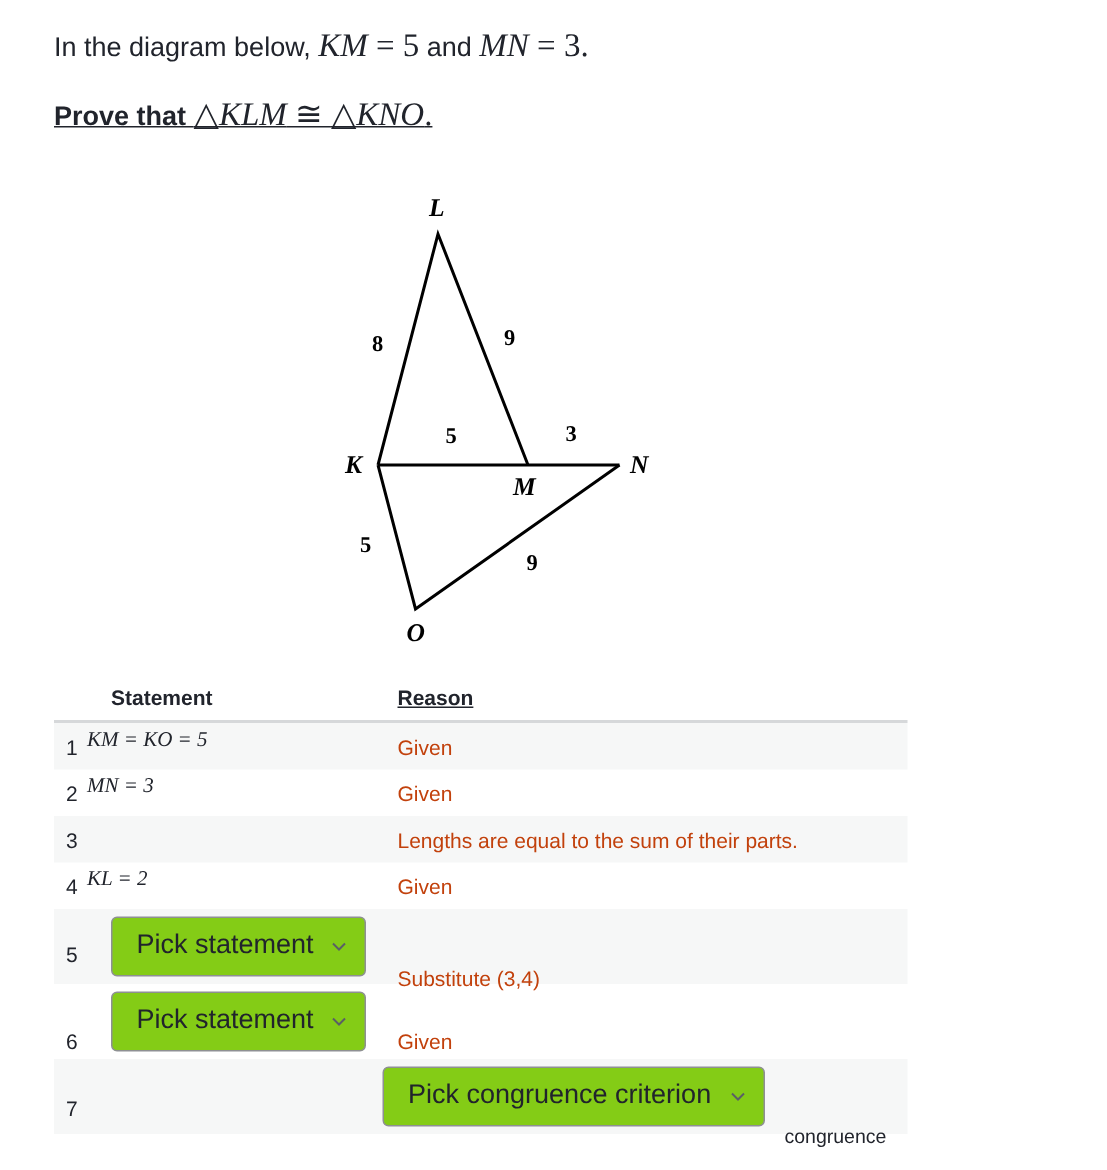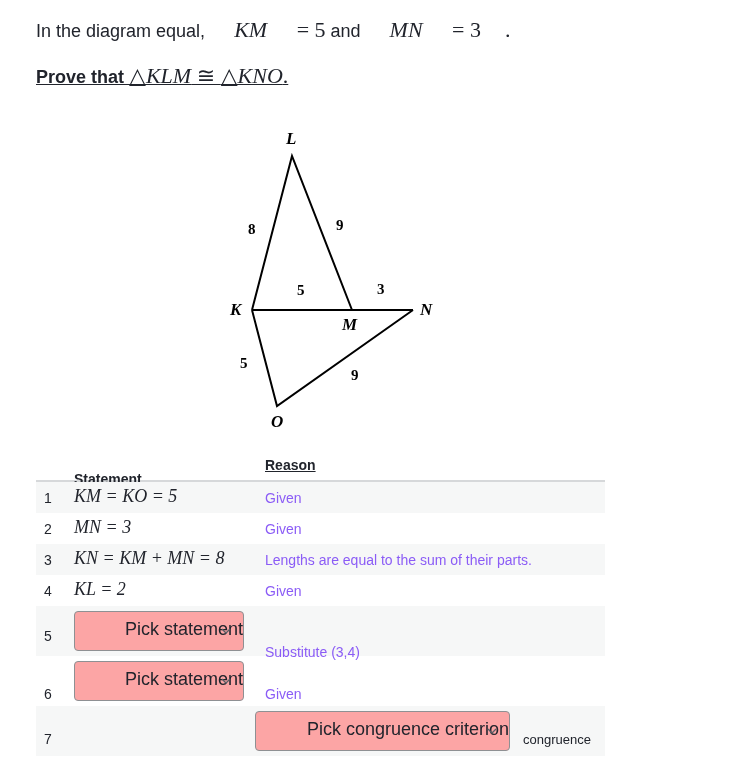--- a/index.html
+++ b/index.html
@@ -3,54 +3,54 @@
 <meta charset="utf-8">
 <style>
   html, body { margin: 0; padding: 0; background: #ffffff; }
   body {
     width: 738px; height: 780px; position: relative; overflow: hidden;
     font-family: "Liberation Sans", sans-serif; color: #21242c;
   }
   .m { font-family: "Liberation Serif", "DejaVu Serif", serif; font-style: italic; }
   .mn { font-family: "Liberation Serif", "DejaVu Serif", serif; font-style: normal; }
   .intro { position: absolute; left: 36px; top: 16px; font-size: 18px; line-height: 28px; }
-  .intro .m, .intro .mn { font-size: 22px; margin-left: 24px; }
+  .intro .m, .intro .mn { font-size: 22px; }
   .prove { position: absolute; left: 36px; top: 62px; font-size: 18px; font-weight: bold; line-height: 28px; text-decoration: underline; }
   .prove .m, .prove .mn { font-size: 22px; font-weight: normal; }
 
   .diagram { position: absolute; left: 220px; top: 120px; width: 230px; height: 320px; }
   .diagram svg text { font-family: "Liberation Serif", "DejaVu Serif", serif; font-weight: bold; font-size: 15px; fill: #000; }
   .diagram svg text.vlabel { font-style: italic; font-size: 17px; }
 
   .proof { position: absolute; left: 36px; top: 450px; width: 569px; }
   .hdr { position: relative; height: 30px; border-bottom: 2px solid #d6d8da; font-size: 14px; font-weight: bold; }
-  .hdr .h-stmt { position: absolute; left: 38px; top: 21px; text-align: center; }
+  .hdr .h-stmt { position: absolute; left: 38px; top: 7px; text-align: center; }
   .hdr .h-reason { position: absolute; left: 229px; top: 7px; text-decoration: underline; }
   .row { position: relative; font-size: 14px; }
   .row.shade { background: #f6f7f7; }
   .row .num { position: absolute; left: 8px; font-size: 14px; color: #21242c; }
-  .row .stmt { position: absolute; left: 38px; font-size: 18px; white-space: nowrap; }
-  .row .reason { position: absolute; left: 229px; font-size: 14px; color: #8b5cf6; white-space: nowrap; }
+  .row .stmt { position: absolute; left: 22px; font-size: 14px; white-space: nowrap; }
+  .row .reason { position: absolute; left: 229px; font-size: 14px; color: #c2410c; white-space: nowrap; }
   .r-s { height: 31px; }
   .r-s .num, .r-s .reason { top: 8px; }
   .r-s .stmt { top: 4px; }
   .r-b { height: 50px; }
   .select {
     position: absolute; box-sizing: border-box; height: 40px;
-    border: 1px solid #8e9093; border-radius: 4px; background: #fca5a5;
-    font-size: 18px; color: #21242c; padding: 7px 0 0 16px; cursor: pointer; text-align: right;
+    border: 1px solid #8e9093; border-radius: 4px; background: #84cc16;
+    font-size: 18px; color: #21242c; padding: 7px 0 0 16px; cursor: pointer;
   }
   .select .chev { position: absolute; right: 12px; top: 14px; width: 10px; height: 10px; }
   .trail { position: absolute; font-size: 13px; color: #21242c; }
 </style>
 </head>
 <body>
 
 <div class="intro">
-  <span>In the diagram equal, </span><span class="m">KM</span><span class="mn"> = 5</span><span> and </span><span class="m">MN</span><span class="mn"> = 3</span><span class="mn">.</span>
+  <span>In the diagram below, </span><span class="m">KM</span><span class="mn"> = 5</span><span> and </span><span class="m">MN</span><span class="mn"> = 3</span><span class="mn">.</span>
 </div>
 
 <div class="prove">
   <span>Prove that </span><span class="m">△KLM</span><span class="mn"> ≅ </span><span class="m">△KNO</span><span class="mn">.</span>
 </div>
 
 <div class="diagram">
   <svg width="230" height="320" viewBox="0 0 230 320" xmlns="http://www.w3.org/2000/svg">
     <g stroke="#000" stroke-width="2" fill="none">
       <polyline points="32,190 72,36 132,190"></polyline>
@@ -82,21 +82,20 @@
     <span class="stmt m">KM = KO = 5</span>
     <span class="reason">Given</span>
   </div>
   <div class="row r-s">
     <span class="num">2</span>
     <span class="stmt m">MN = 3</span>
     <span class="reason">Given</span>
   </div>
   <div class="row r-s shade">
     <span class="num">3</span>
-    <span class="stmt m">KN = KM + MN = 8</span>
     <span class="reason">Lengths are equal to the sum of their parts.</span>
   </div>
   <div class="row r-s">
     <span class="num">4</span>
     <span class="stmt m">KL = 2</span>
     <span class="reason">Given</span>
   </div>
 
   <div class="row r-b shade">
     <span class="num" style="top:22px">5</span>
@@ -121,15 +120,15 @@
   </div>
 
   <div class="row r-b shade">
     <span class="num" style="top:25px">7</span>
     <div class="select" style="left:219px; top:5px; width:255px;">
       <span>Pick congruence criterion</span>
       <svg class="chev" viewBox="0 0 10 10">
           <polyline points="1,3 5,7 9,3" fill="none" stroke="#5a5e66" stroke-width="1.3"></polyline>
         </svg>
     </div>
-    <span class="trail" style="left:487px; top:26px">congruence</span>
+    <span class="trail" style="left:487px; top:44px">congruence</span>
   </div>
 </div>
 
 </body></html>

